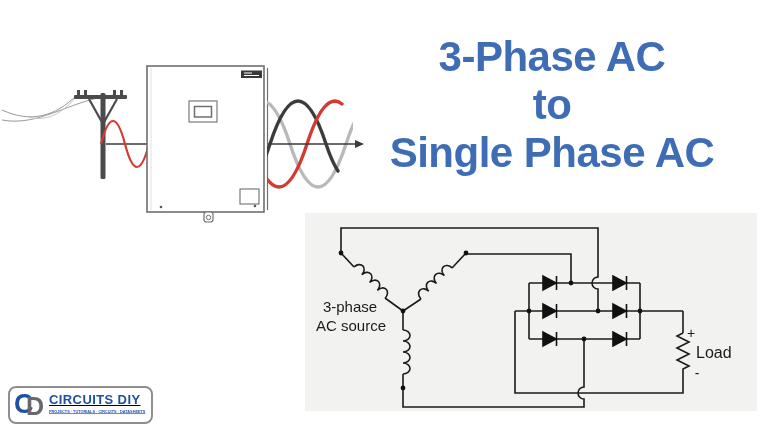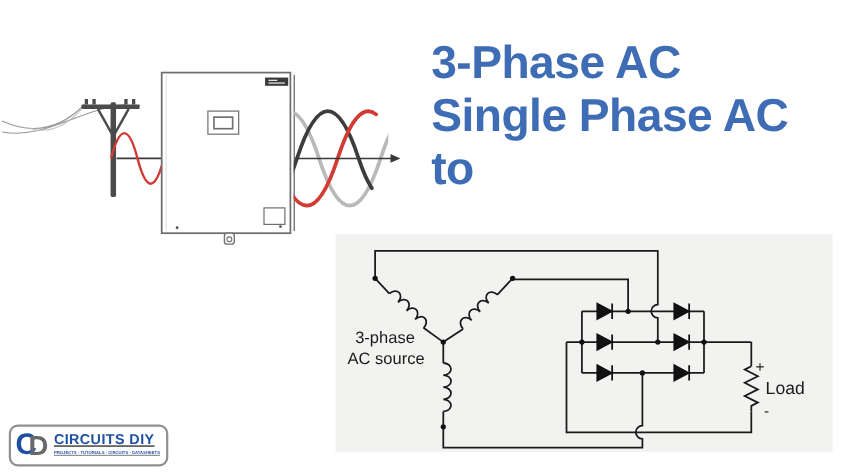--- a/index.html
+++ b/index.html
@@ -1,18 +1,18 @@
 <!DOCTYPE html>
 <html><head>
 <meta charset="utf-8">
 <style>
   html,body{margin:0;padding:0;background:#ffffff;}
   .page{position:relative;width:768px;height:432px;background:#ffffff;overflow:hidden;
         font-family:"Liberation Sans",sans-serif;}
-  .title{position:absolute;left:392px;top:33px;width:362px;
+  .title{position:absolute;left:371px;top:33px;width:362px;text-align:center;
          font-weight:bold;font-size:42px;line-height:48px;color:#3e6db6;letter-spacing:-0.5px;}
   .title div{white-space:nowrap;}
   svg{position:absolute;left:0;top:0;}
   .logo{position:absolute;left:8px;top:386px;width:145px;height:38px;border:2px solid #8f8f8f;
         border-radius:8px;background:#fff;display:flex;align-items:center;
         padding:1px 3px;box-sizing:border-box;}
   .monogram{position:relative;width:36px;height:32px;flex:0 0 auto;}
   .mono-c{position:absolute;left:1px;top:0px;font-size:27px;font-weight:bold;color:#1d4fa3;}
   .mono-d{position:absolute;left:13px;top:3px;font-size:25px;font-weight:bold;color:#66686b;}
   .logo-text{display:flex;flex-direction:column;line-height:1.05;overflow:hidden;text-decoration:underline;}
@@ -142,22 +142,22 @@
       <text x="350" y="312" text-anchor="middle" font-size="15">3-phase</text>
       <text x="351" y="331" text-anchor="middle" font-size="15">AC source</text>
       <text x="691" y="338" text-anchor="middle" font-size="14">+</text>
       <text x="697" y="378" text-anchor="middle" font-size="14">-</text>
       <text x="696" y="358" font-size="16">Load</text>
     </g>
   </svg>
 
   <div class="title">
     <div>3-Phase AC</div>
+    <div>to</div>
     <div>Single Phase AC</div>
-    <div>to</div>
   </div>
 
   <div class="logo">
     <div class="monogram">
       <span class="mono-c">C</span>
       <span class="mono-d">D</span>
     </div>
     <div class="logo-text">
       <span class="brand">CIRCUITS DIY</span>
       <span class="tagline">PROJECTS · TUTORIALS · CIRCUITS · DATASHEETS</span>

